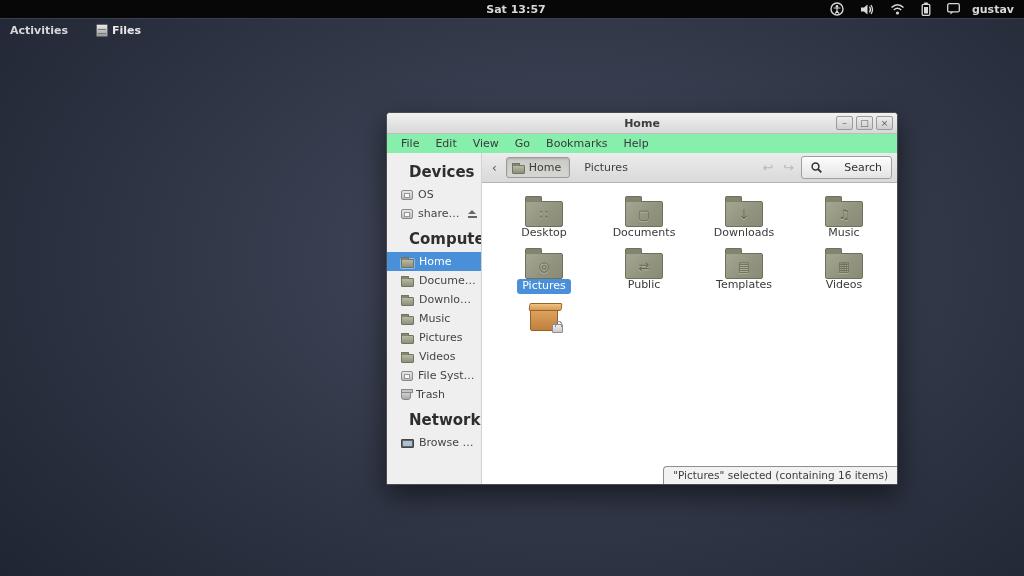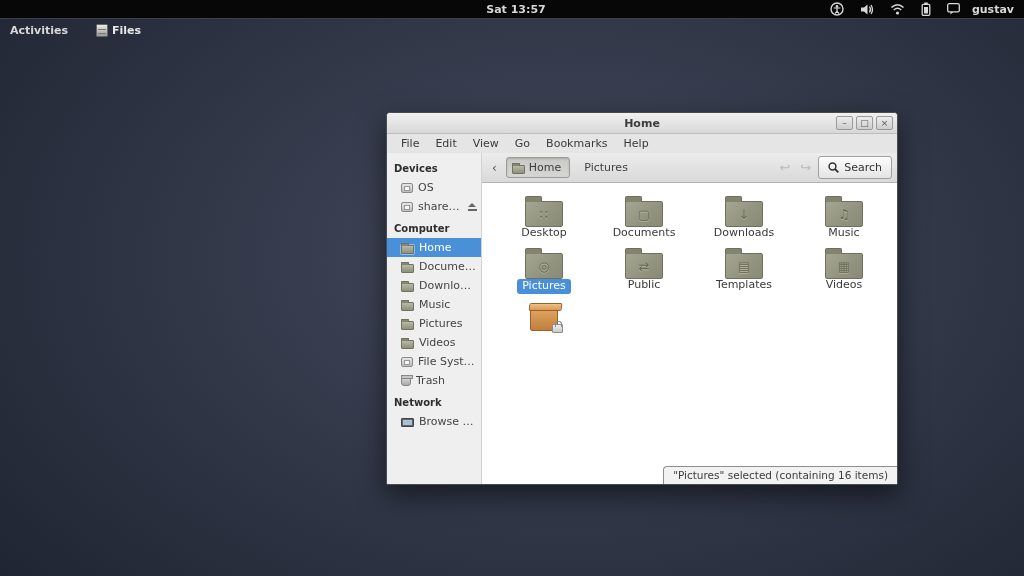--- a/index.html
+++ b/index.html
@@ -50,38 +50,38 @@
   }
   .titlebar .title { font-weight:700; color:#3c3c3c; font-size:11px; }
   .win-buttons { position:absolute; right:4px; top:3px; display:flex; gap:3px; }
   .win-btn {
     width:17px; height:14px; border:1px solid #9a9a9a; border-radius:2px;
     background:linear-gradient(#ededed,#cdcdcd);
     color:#5a5a5a; font-size:9px; line-height:12px; text-align:center; cursor:default;
   }
   .menubar {
     height:19px; flex:0 0 19px;
-    background:#e5e5e5;
+    background:#86efac;
     display:flex; align-items:center; gap:0; padding-left:6px;
     color:#3a3a3a;
   }
   .menu-item { padding:2px 8px; }
 
   .body-row { flex:1; display:flex; min-height:0; }
 
   
   .sidebar {
     width:95px; flex:0 0 95px;
     background:#efefef;
     border-right:1px solid #d2d2d2;
     padding-top:3px;
     overflow:hidden;
     color:#3f3f3f;
   }
-  .sb-header { font-weight:700; font-size:10px; padding:7px 6px 4px 7px; color:#2e2e2e; }
+  .sb-header { font-weight:700; font-size:15px; padding:7px 6px 4px 7px; color:#2e2e2e;margin-left:15px; }
   .sb-item { display:flex; align-items:center; gap:5px; height:19px; padding-left:14px; padding-right:4px; white-space:nowrap; color:#444; }
   .sb-item.selected { background:#4a90d9; color:#fff; }
   .sb-item .grow { flex:1; overflow:hidden; text-overflow:ellipsis; }
 
   
   .mi { flex:0 0 auto; position:relative; display:inline-block; }
   .mi-folder { width:13px; height:9px; background:linear-gradient(#b9baa6,#8f907c); border:1px solid #73745f; border-radius:1px; margin-top:3px; }
   .mi-folder::before { content:""; position:absolute; top:-3px; left:-1px; width:6px; height:2px; background:#85866f; border:1px solid #73745f; border-bottom:none; border-radius:1px 1px 0 0; }
   .sb-item.selected .mi-folder { box-shadow:0 0 0 1px rgba(255,255,255,.4); }
   .mi-disk { width:12px; height:10px; background:linear-gradient(#e7e7e7,#bdbdbd); border:1px solid #8a8a8a; border-radius:2px; }
@@ -106,21 +106,21 @@
   .crumb-home {
     display:flex; align-items:center; gap:4px;
     background:linear-gradient(#c9c9c5,#d6d6d2);
     border:1px solid #9b9b97; border-radius:3px;
     padding:3px 8px 3px 5px; color:#3c3c3c; box-shadow:inset 0 1px 2px rgba(0,0,0,.15);
   }
   .crumb-path { padding:3px 10px; color:#3e3e3e; }
   .tb-spacer { flex:1; }
   .hist-arrow { color:#b9b9b9; font-size:13px; padding:0 3px; }
   .search-btn {
-    display:flex; align-items:center; gap:5px;
+    display:flex; align-items:center; gap:22px;
     background:linear-gradient(#fdfdfd,#e4e4e4);
     border:1px solid #9f9f9f; border-radius:3px;
     padding:4px 9px; color:#333;
   }
 
   .content { flex:1; background:#fff; position:relative; overflow:hidden; }
   .filegrid {
     display:grid; grid-template-columns:repeat(4,100px);
     padding:8px 0 0 12px;
   }

